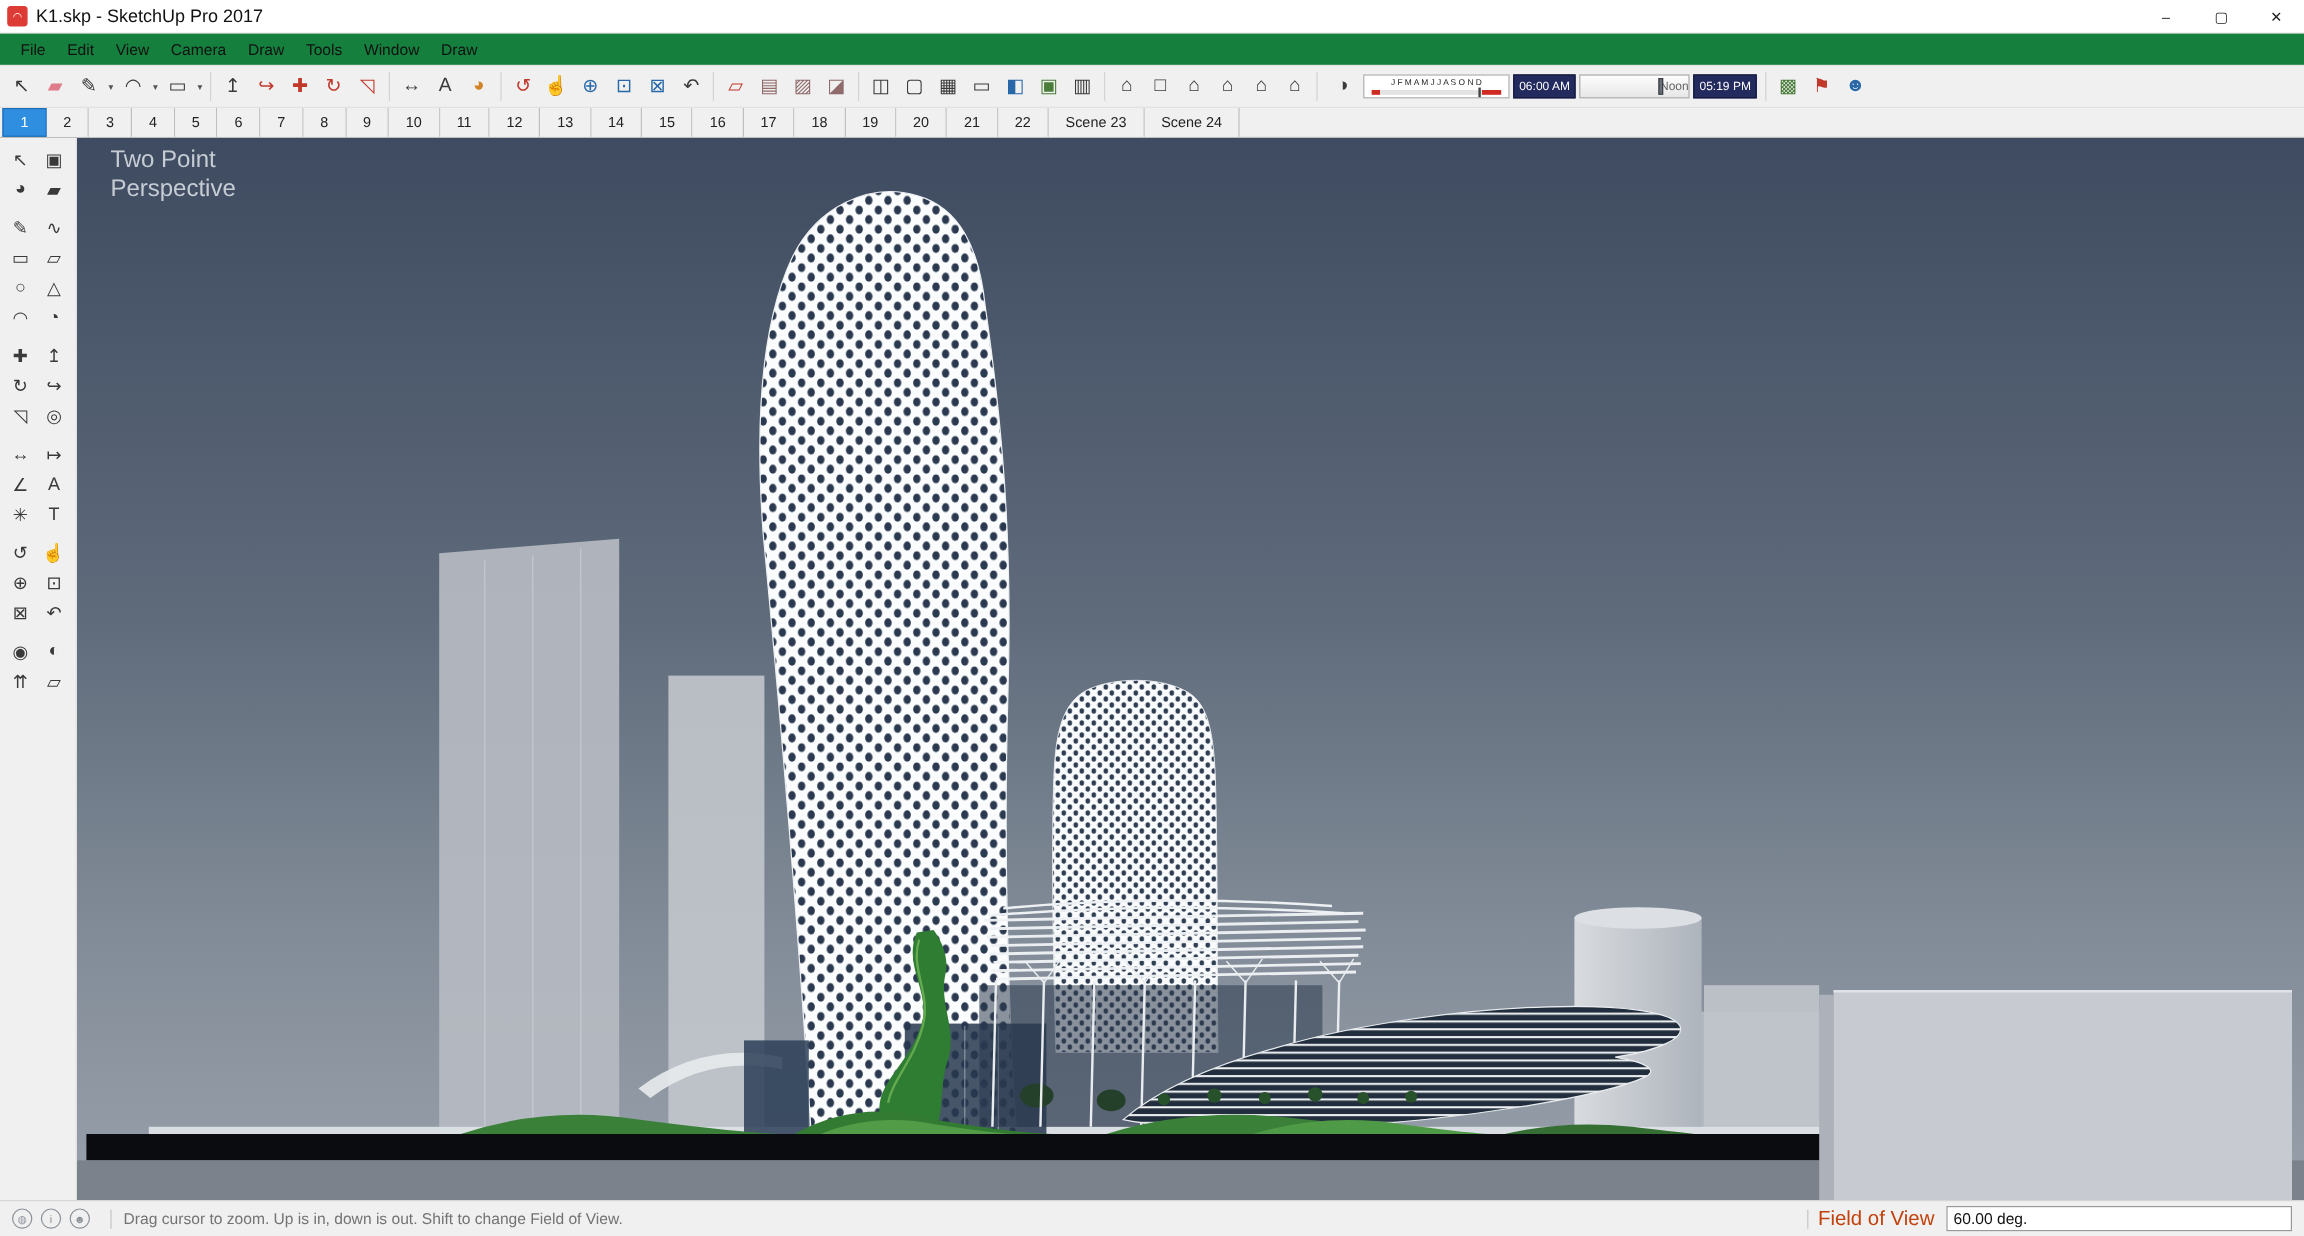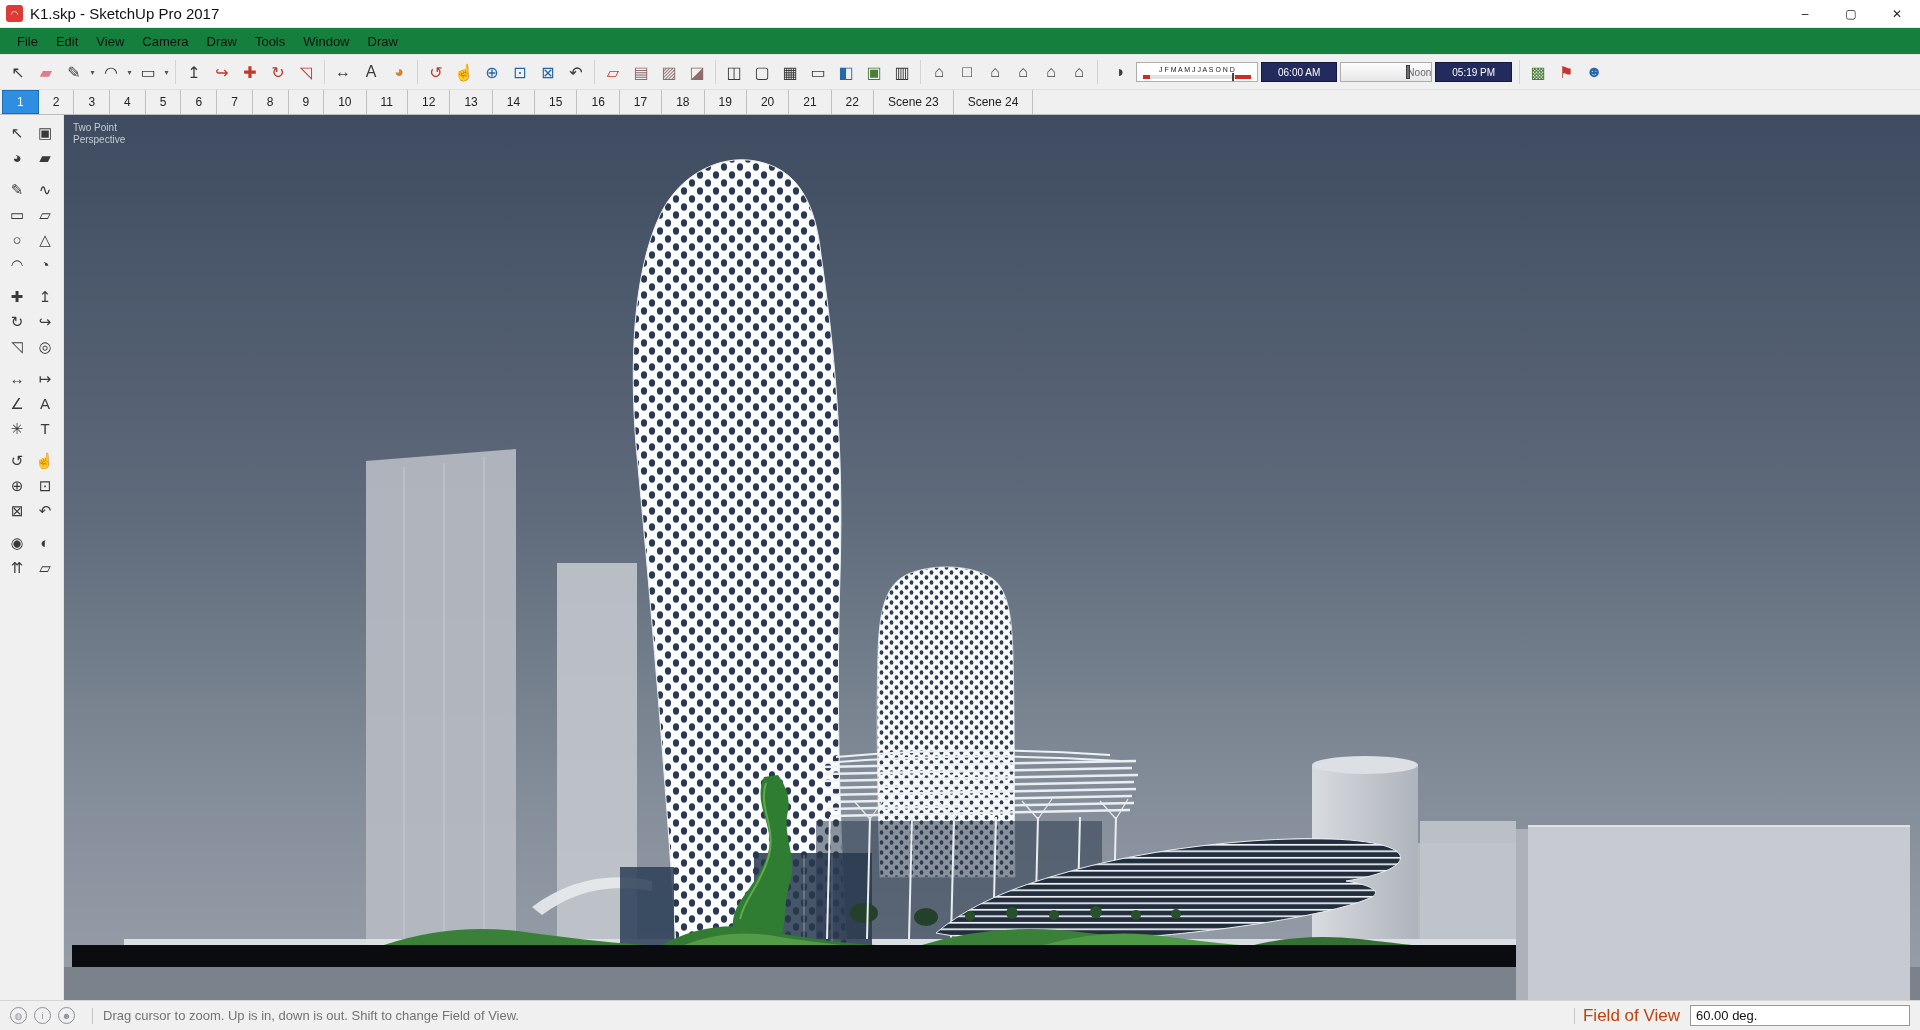--- a/index.html
+++ b/index.html
@@ -22,47 +22,47 @@
   .ti{width:28px;height:28px;display:flex;align-items:center;justify-content:center;font-size:16px;color:#3a3a3a;border-radius:3px}
   .dd{width:9px;font-size:8px;color:#555;display:flex;align-items:center;justify-content:center}
   .tsep{width:1px;height:24px;background:#d3d3d3;margin:0 4px}
   .red{color:#c0392b}.pink{color:#e07b8a}.blue{color:#2868a8}.orange{color:#d08427}
   .tan{color:#b8905a}.green{color:#4a7d3a}.mut{color:#8f6b6b}
   .shadow-widget{display:flex;align-items:center;gap:3px;margin:0 3px}
   .months{width:122px;height:20px;border:1px solid #adadad;background:#fff;display:flex;flex-direction:column;align-items:center;justify-content:center}
   .letters{font-size:7px;color:#222;white-space:nowrap;line-height:8px}
   .month-track{width:108px;height:4px;background:linear-gradient(90deg,#cf2b23 0 7px,#e3e3e3 7px 92px,#cf2b23 92px);position:relative;margin-top:1px}
   .month-marker{position:absolute;left:89px;top:-2px;width:2px;height:8px;background:#444}
-  .timebox{min-width:52px;height:20px;background:#222a5e;color:#fff;font-size:10px;display:flex;align-items:center;justify-content:center;border:1px solid #15183a;padding:0 16px}
+  .timebox{min-width:52px;height:20px;background:#222a5e;color:#fff;font-size:10px;display:flex;align-items:center;justify-content:center;border:1px solid #15183a;padding:0 4px}
   .time-slider{width:92px;height:20px;border:1px solid #adadad;background:linear-gradient(#fdfdfd,#e7e7e7);position:relative;display:flex;align-items:center;justify-content:flex-end;font-size:10px;color:#666}
   .time-marker{position:absolute;left:72%;top:2px;width:4px;height:14px;background:#6a7078;border:1px solid #3c4046}
 
   
   .tabsbar{height:25px;background:#f0f0f0;display:flex;align-items:stretch;border-bottom:1px solid #bdbdbd;padding-left:2px}
   .tab{padding:0 14px;display:flex;align-items:center;font-size:12px;color:#222;border-right:1px solid #bfbfbf;background:#f0f0f0}
   .tab.active{background:#2f8ee0;color:#fff;border:1px solid #1f6db4}
 
   
   .main{display:flex;height:885px}
   .palette{width:64px;background:#f0f0f0;padding:5px 3px;display:flex;flex-wrap:wrap;align-content:flex-start;border-right:1px solid #e2e2e2}
   .pi{width:28px;height:25px;display:flex;align-items:center;justify-content:center;font-size:15px;color:#3a3a3a}
   .gt{margin-top:7px}
   .viewport{flex:1;position:relative;overflow:hidden}
   .viewport svg{display:block;width:100%;height:100%}
-  .camera-label{position:absolute;top:7px;left:9px;color:#c6ccd4;font-size:10px;line-height:1.18}
+  .camera-label{position:absolute;top:7px;left:28px;color:#c6ccd4;font-size:20px;line-height:1.18}
 
   
   .statusbar{height:30px;background:#f0f0f0;border-top:1px solid #d5d5d5;display:flex;align-items:center;padding:0 10px}
   .sicon{width:17px;height:17px;border-radius:50%;border:1.5px solid #8b9198;color:#8b9198;display:flex;align-items:center;justify-content:center;font-size:9px;margin-right:7px}
   .sep-v{width:1px;height:16px;background:#c5c5c5;margin:0 10px}
   .hint{font-size:13px;color:#737373}
   .fov{margin-left:auto;display:flex;align-items:center}
   .fov .sep-v{margin-right:8px}
   .fov-label{font-size:17px;color:#c2410c;margin-right:10px}
-  .fov-input{width:220px;height:21px;border:1px solid #999;background:#fff;font-family:"Liberation Sans",sans-serif;font-size:13px;padding-left:5px;color:#111}
+  .fov-input{width:288px;height:21px;border:1px solid #999;background:#fff;font-family:"Liberation Sans",sans-serif;font-size:13px;padding-left:5px;color:#111}
 </style>
 </head>
 <body>
 
 <div class="window">
 
   <div class="titlebar">
     <span class="app-logo">◠</span>
     <span class="title-text">K1.skp - SketchUp Pro 2017</span>
     <div class="win-controls">

